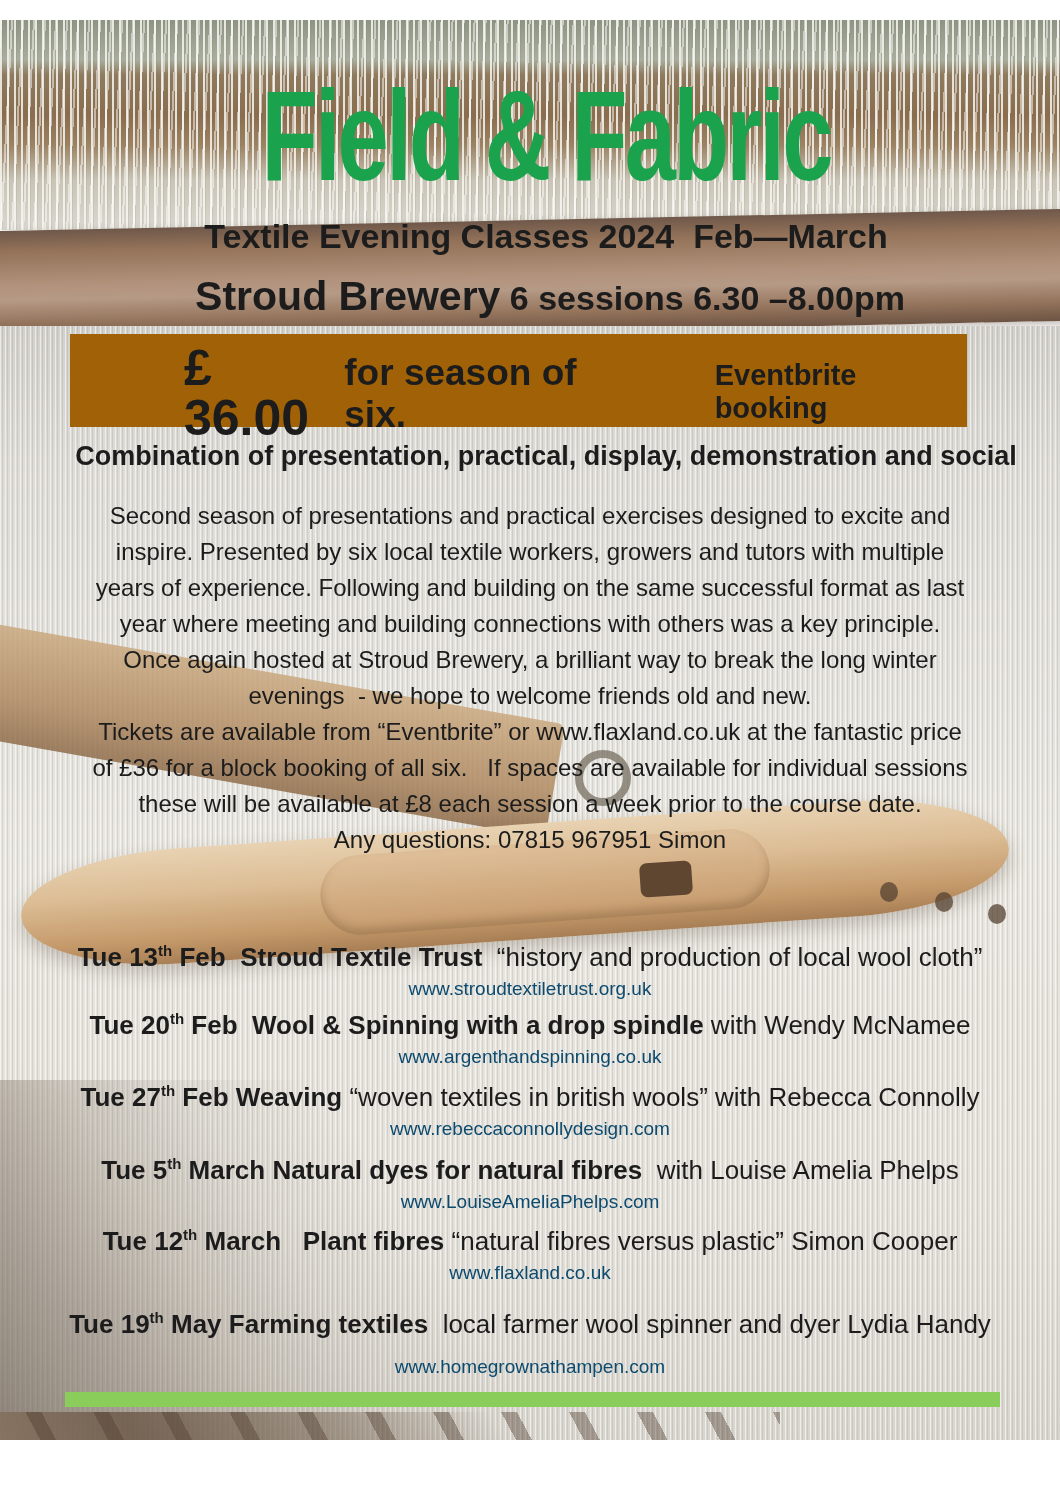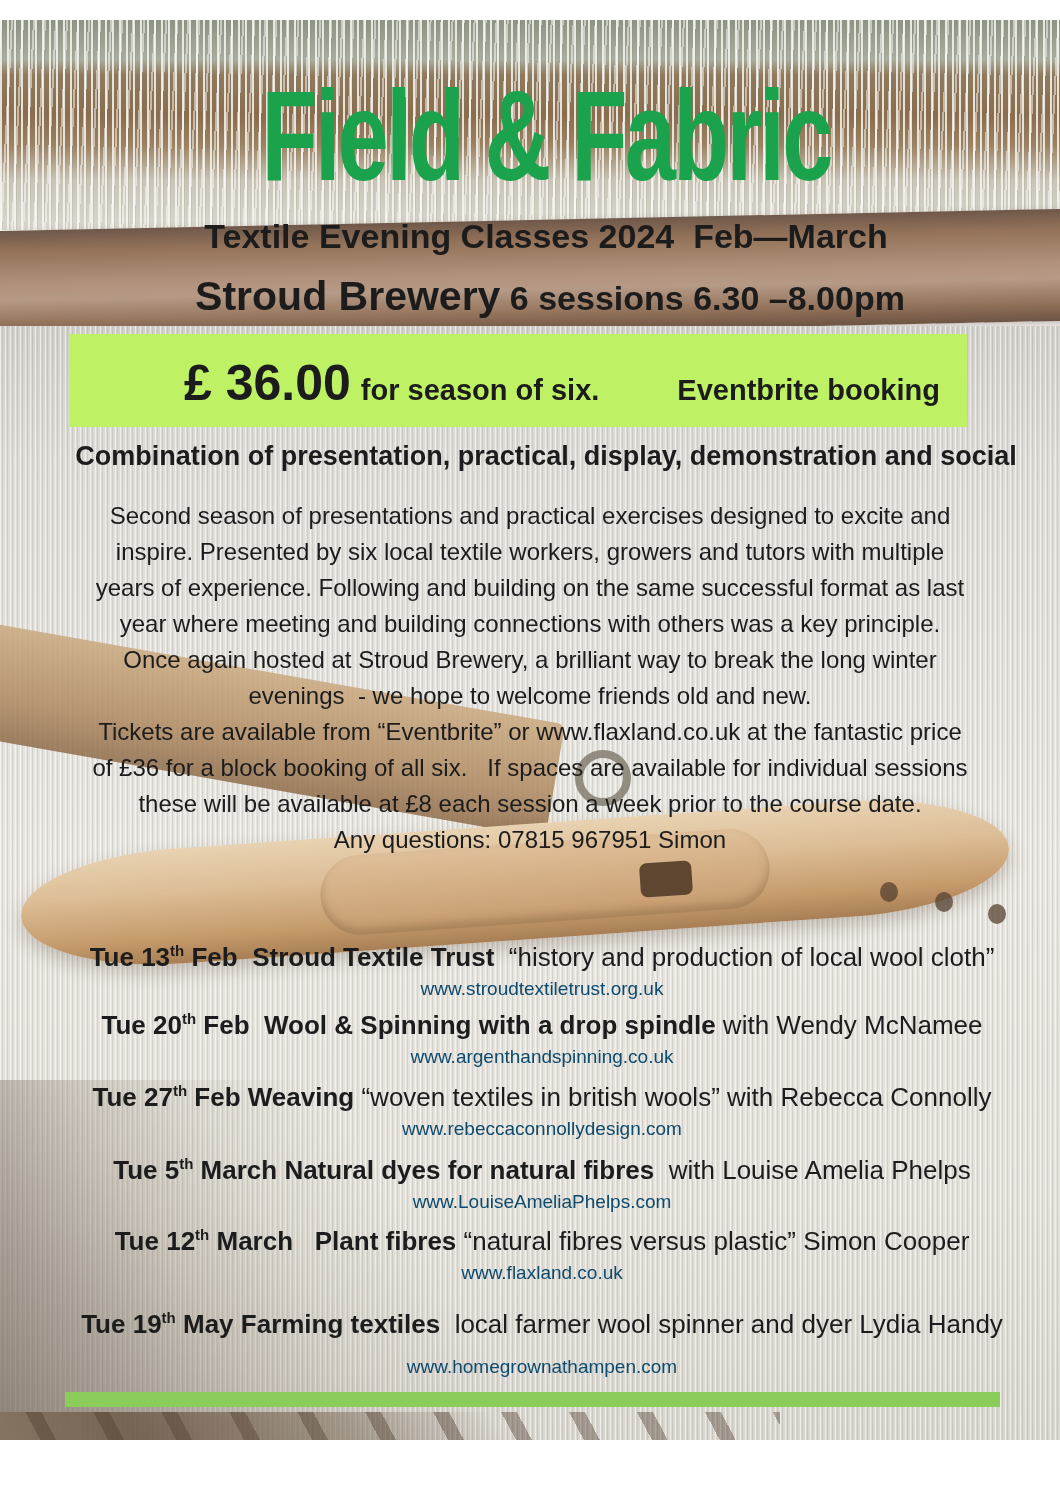--- a/index.html
+++ b/index.html
@@ -80,36 +80,36 @@
     position:absolute; left:0; top:219px; width:100%; text-align:center;
     font-size:34px; font-weight:bold; line-height:1; white-space:pre-wrap;
   }
   .subtitle2 {
     position:absolute; left:4px; top:276px; width:100%; text-align:center; line-height:1;
   }
   .venue { font-size:41px; font-weight:bold; }
   .venue-details { font-size:34px; font-weight:bold; }
   .banner {
     position:absolute; left:70px; top:334px; width:897px; height:93px;
-    background:#bef264; display:flex; align-items:flex-start; padding-top:0;
+    background:#a16207; display:flex; align-items:center; padding-top:0;
     box-sizing:border-box; padding-left:114px;
   }
   .banner-inner { display:flex; align-items:baseline; margin-top:24px; }
   .price { font-size:50px; font-weight:bold; line-height:1; }
-  .price-note { font-size:29px; font-weight:bold; margin-left:10px; }
+  .price-note { font-size:37px; font-weight:bold; margin-left:0; }
   .booking { font-size:29px; font-weight:bold; margin-left:78px; }
   .combo {
     position:absolute; left:0; top:442px; width:100%; text-align:center;
     font-size:27px; font-weight:bold; line-height:1.1;
   }
   .desc {
     position:absolute; left:30px; top:498px; width:1000px; text-align:center;
     font-size:24px; line-height:36px; white-space:pre-wrap;
   }
-  .sessions { position:absolute; left:32px; top:941px; width:1020px; text-align:center; }
+  .sessions { position:absolute; left:20px; top:941px; width:1020px; text-align:center; }
   .session-line { font-size:26px; line-height:32px; white-space:pre-wrap; }
   .s-bold { font-weight:bold; }
   .ord { font-weight:bold; font-size:15px; line-height:0; }
   .session-url { font-size:19px; line-height:22px; margin-top:5px; color:#0c4a6e;text-align:center; }
   .gap1 { margin-bottom:9px; }
   .gap2 { margin-bottom:13px; }
   .gap3 { margin-bottom:14px; }
   .gap4 { margin-bottom:12px; }
   .gap5 { margin-bottom:24px; }
   .session.last .session-url { margin-top:16px; }

